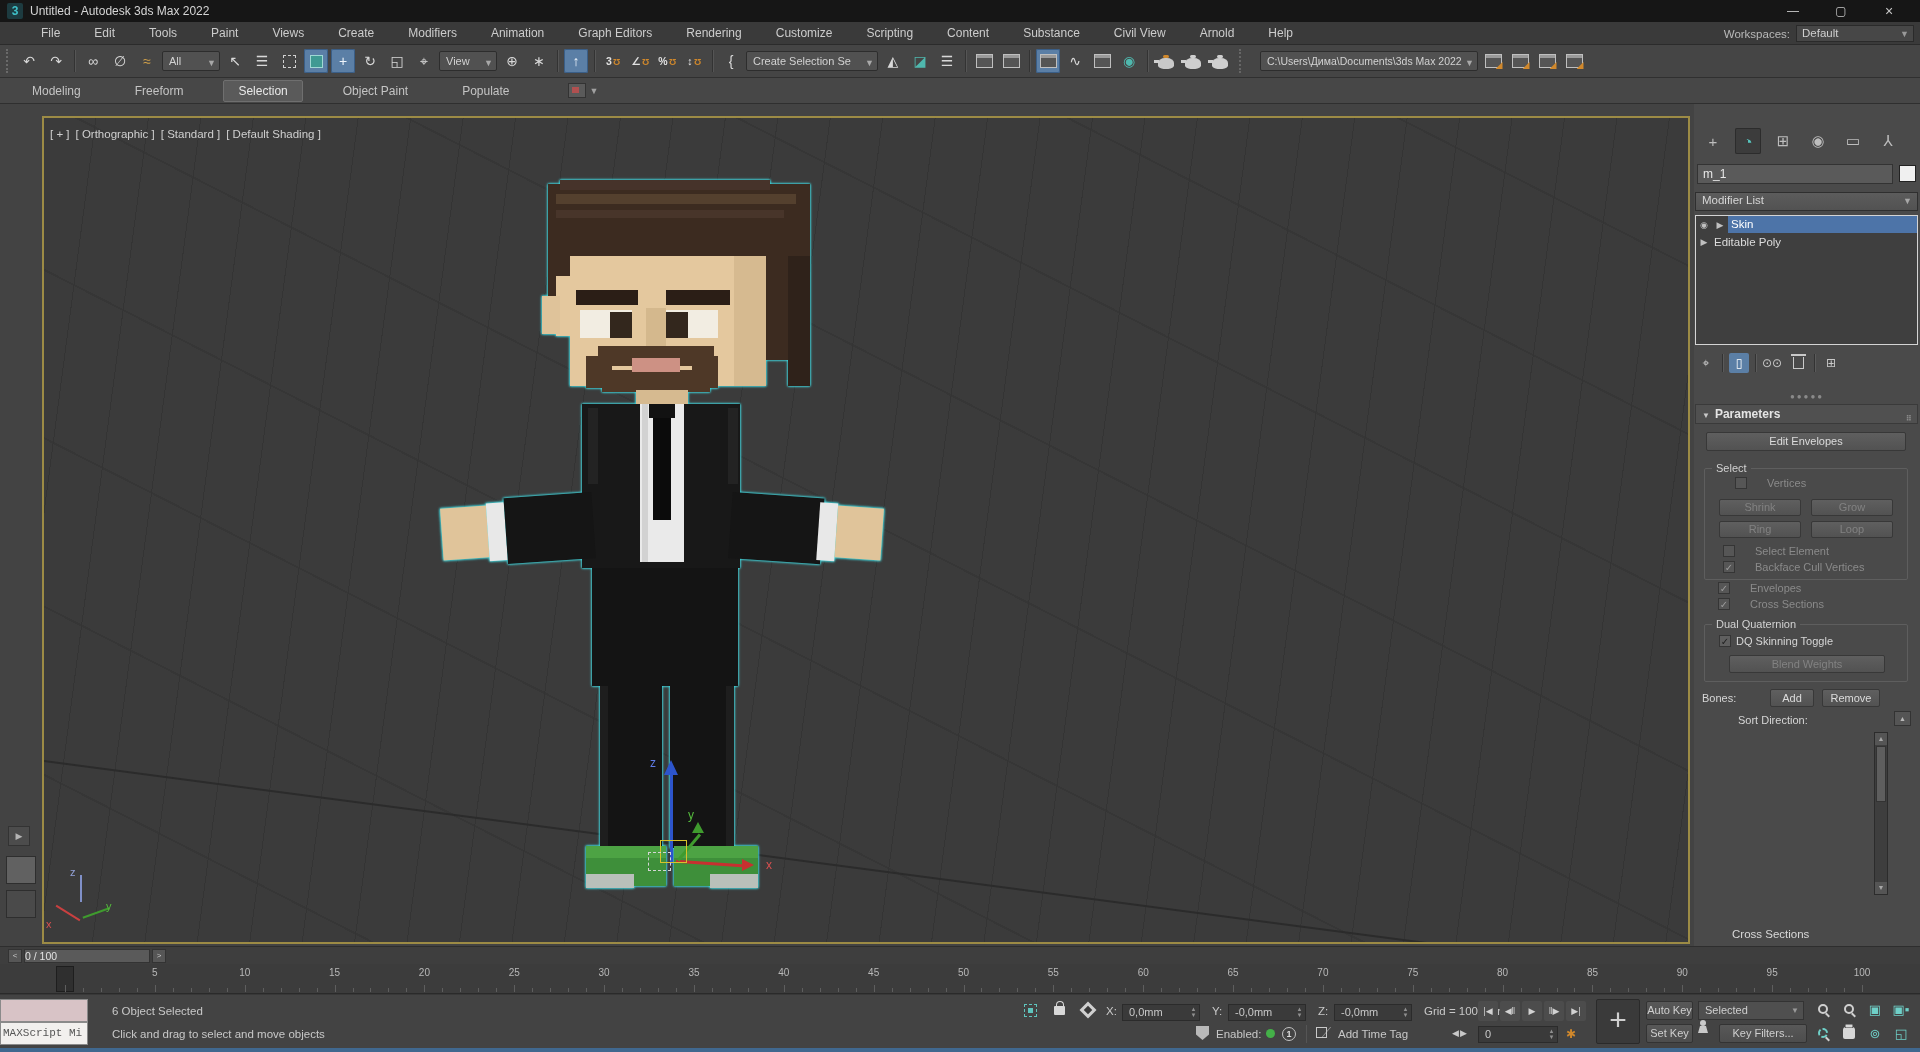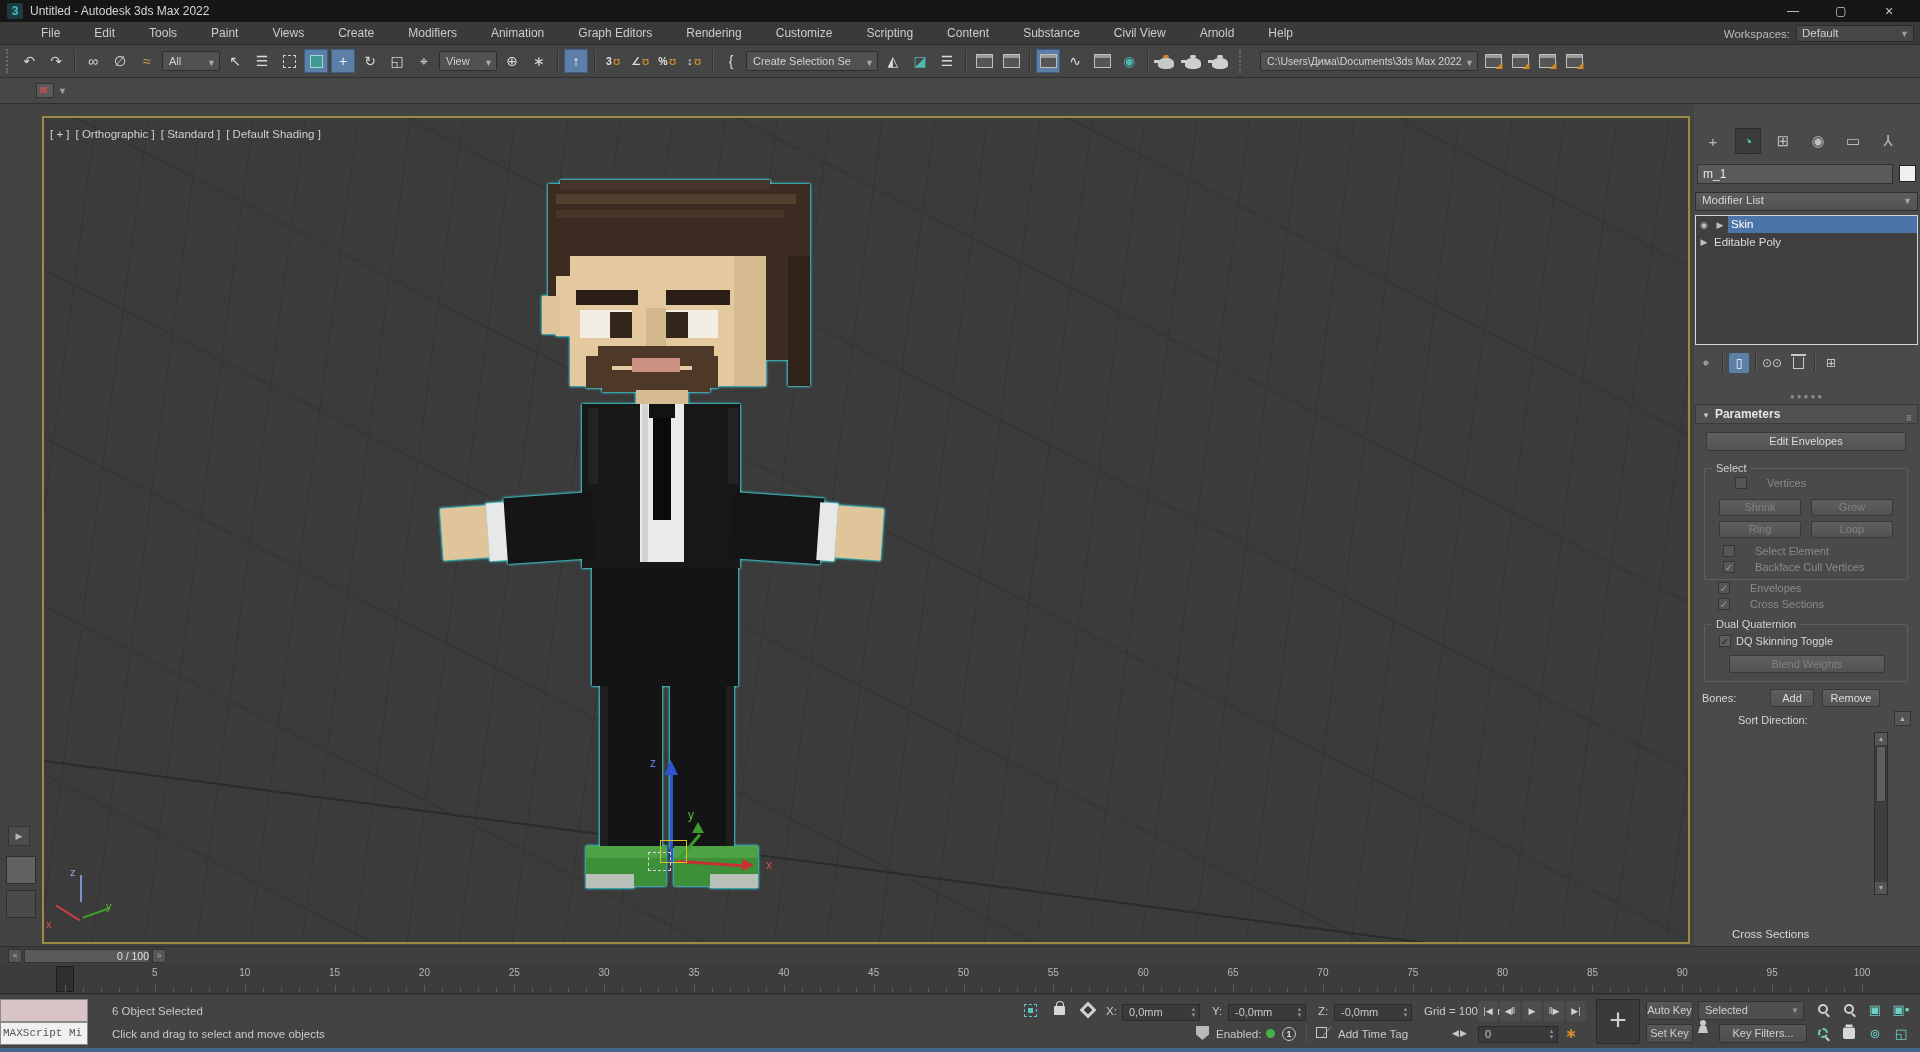--- a/index.html
+++ b/index.html
@@ -156,21 +156,21 @@
   .bonescroll .dn { bottom:0; }
   .bonescroll .thumb { position:absolute; left:1px; top:13px; width:10px; height:56px; background:#5e5e5e; border:1px solid #333; }
   .sortbtn { position:absolute; left:200px; top:607px; width:17px; height:15px; background:#555; border:1px solid #333;
              color:#b8b8b8; font-size:7px; text-align:center; line-height:14px; }
 
   
   .timeslider { position:absolute; left:0; top:946px; width:1920px; height:18px; background:#3e3e3e; border-top:1px solid #2e2e2e; }
   .tsbtn { position:absolute; top:2px; width:14px; height:14px; background:#565656; border:1px solid #333;
            color:#c9c9c9; font-size:8px; text-align:center; line-height:12px; }
   .tsframe { position:absolute; left:24px; top:2px; width:126px; height:14px; background:#5a5a5a; border:1px solid #333;
-             color:#e2e2e2; font-size:10.5px; text-align:right; line-height:12px; }
+             color:#e2e2e2; font-size:10.5px; text-align:left; line-height:12px; }
   .ruler { position:absolute; left:0; top:964px; width:1920px; height:30px; background:#3c3c3c; border-bottom:1px solid #2a2a2a; }
   .rlab { position:absolute; top:3px; color:#b8b8b8; font-size:10px; transform:translateX(-50%); }
   .rtick { position:absolute; bottom:1px; width:1px; background:#5e5e5e; }
   .playhead { position:absolute; left:56px; top:2px; width:18px; height:26px; background:#2f2f2f; border:1px solid #1e1e1e; }
 
   
   .statusbar { position:absolute; left:0; top:994px; width:1920px; height:54px; background:#434343; border-top:1px solid #383838; }
   .statusbar .txt { position:absolute; color:#c8c8c8; font-size:11.5px; }
   .mxs-pink { position:absolute; left:0; top:4px; width:88px; height:23px; background:#d8c3c6; border:1px solid #8a8a8a; }
   .mxs-white { position:absolute; left:0; top:27px; width:88px; height:23px; background:#f2f0ee; border:1px solid #8a8a8a;
@@ -346,20 +346,27 @@
       </div>
       <div class="tbicon">
         <span class="winicon orange"></span>
       </div>
       <div class="tbicon">
         <span class="winicon orange"></span>
       </div>
     </div>
 
   <div class="ribbon">
+    <div id="ribbonTabs" style="display:flex; gap:26px; align-items:center;">
+        <div class="rtab">Modeling</div>
+        <div class="rtab">Freeform</div>
+        <div class="rtab active">Selection</div>
+        <div class="rtab">Object Paint</div>
+        <div class="rtab">Populate</div>
+      </div>
     <div style="display:flex; align-items:center; margin-left:18px;">
       <span class="ribicon"></span>
       <span class="ribarr">▼</span>
     </div>
   </div>
 
   <div class="vpArea">
 
     <div class="flyout">▶</div>
     <div class="laysq1"></div>

